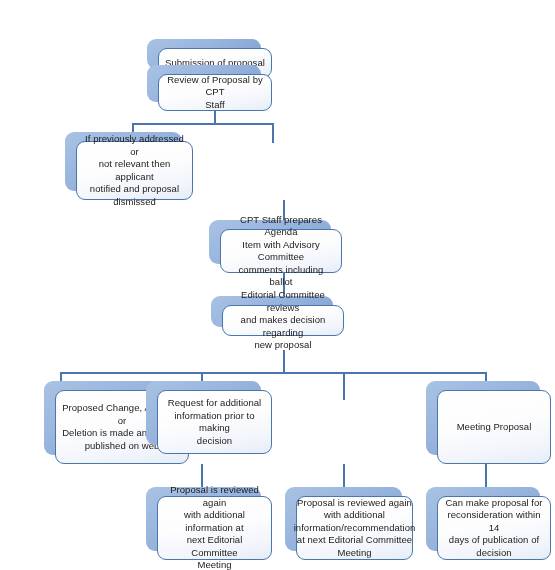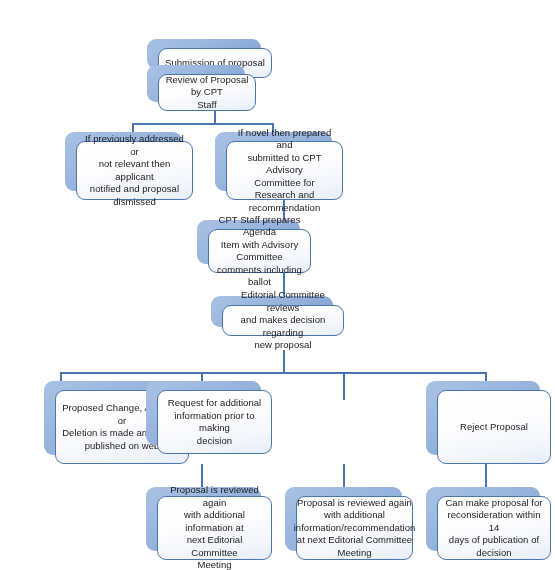--- a/index.html
+++ b/index.html
@@ -82,46 +82,37 @@
     <div class="conn v" style="left: 485px; top: 372px; height: 28px; background: rgb(74, 118, 173);"></div>
     <div class="conn v" style="left: 201px; top: 464px; height: 34px; background: rgb(74, 118, 173);"></div>
     <div class="conn v" style="left: 343px; top: 464px; height: 34px; background: rgb(74, 118, 173);"></div>
     <div class="conn v" style="left: 485px; top: 464px; height: 34px; background: rgb(74, 118, 173);"></div>
     <div class="node" style="left: 158px; top: 13px; width: 114px; height: 30px; margin-top: 35px;">
       <div class="shadow"></div>
       <div class="card">
         <div class="label">Submission of proposal</div>
       </div>
     </div>
-    <div class="node" style="left: 158px; top: 74px; width: 98px; height: 37px;">
+    <div class="node" style="left: 158px; top: 74px; width: 114px; height: 37px;">
       <div class="shadow"></div>
       <div class="card">
         <div class="label">Review of Proposal by CPT
 Staff</div>
       </div>
     </div>
     <div class="node" style="left: 76px; top: 141px; width: 117px; height: 59px;">
       <div class="shadow"></div>
       <div class="card">
         <div class="label">If previously addressed or
 not relevant then applicant
 notified and proposal
 dismissed</div>
       </div>
     </div>
-    <div class="node" style="left: 226px; top: 141px; width: 117px; height: 59px;">
-      <div class="shadow"></div>
-      <div class="card">
-        <div class="label">If novel then prepared and
-submitted to CPT Advisory
-Committee for Research and
-recommendation</div>
-      </div>
-    </div>
-    <div class="node" style="left: 208px; top: 229px; width: 103px; height: 44px; border-radius: 22px;">
+    <div class="node" style="left: 220px; top: 229px; width: 122px; height: 44px; border-radius: 22px;">
       <div class="shadow"></div>
       <div class="card">
         <div class="label">CPT Staff prepares Agenda
 Item with Advisory Committee
 comments including ballot</div>
       </div>
     </div>
     <div class="node" style="left: 222px; top: 305px; width: 122px; height: 31px;">
       <div class="shadow"></div>
       <div class="card">
@@ -143,21 +134,21 @@
       <div class="shadow"></div>
       <div class="card">
         <div class="label">Request for additional
 information prior to making
 decision</div>
       </div>
     </div>
     <div class="node" style="left: 437px; top: 390px; width: 114px; height: 74px;">
       <div class="shadow"></div>
       <div class="card">
-        <div class="label">Reject Proposal</div>
+        <div class="label">Meeting Proposal</div>
       </div>
     </div>
     <div class="node" style="left: 157px; top: 496px; width: 115px; height: 64px;">
       <div class="shadow"></div>
       <div class="card">
         <div class="label">Proposal is reviewed again
 with additional information at
 next Editorial Committee
 Meeting</div>
       </div>

